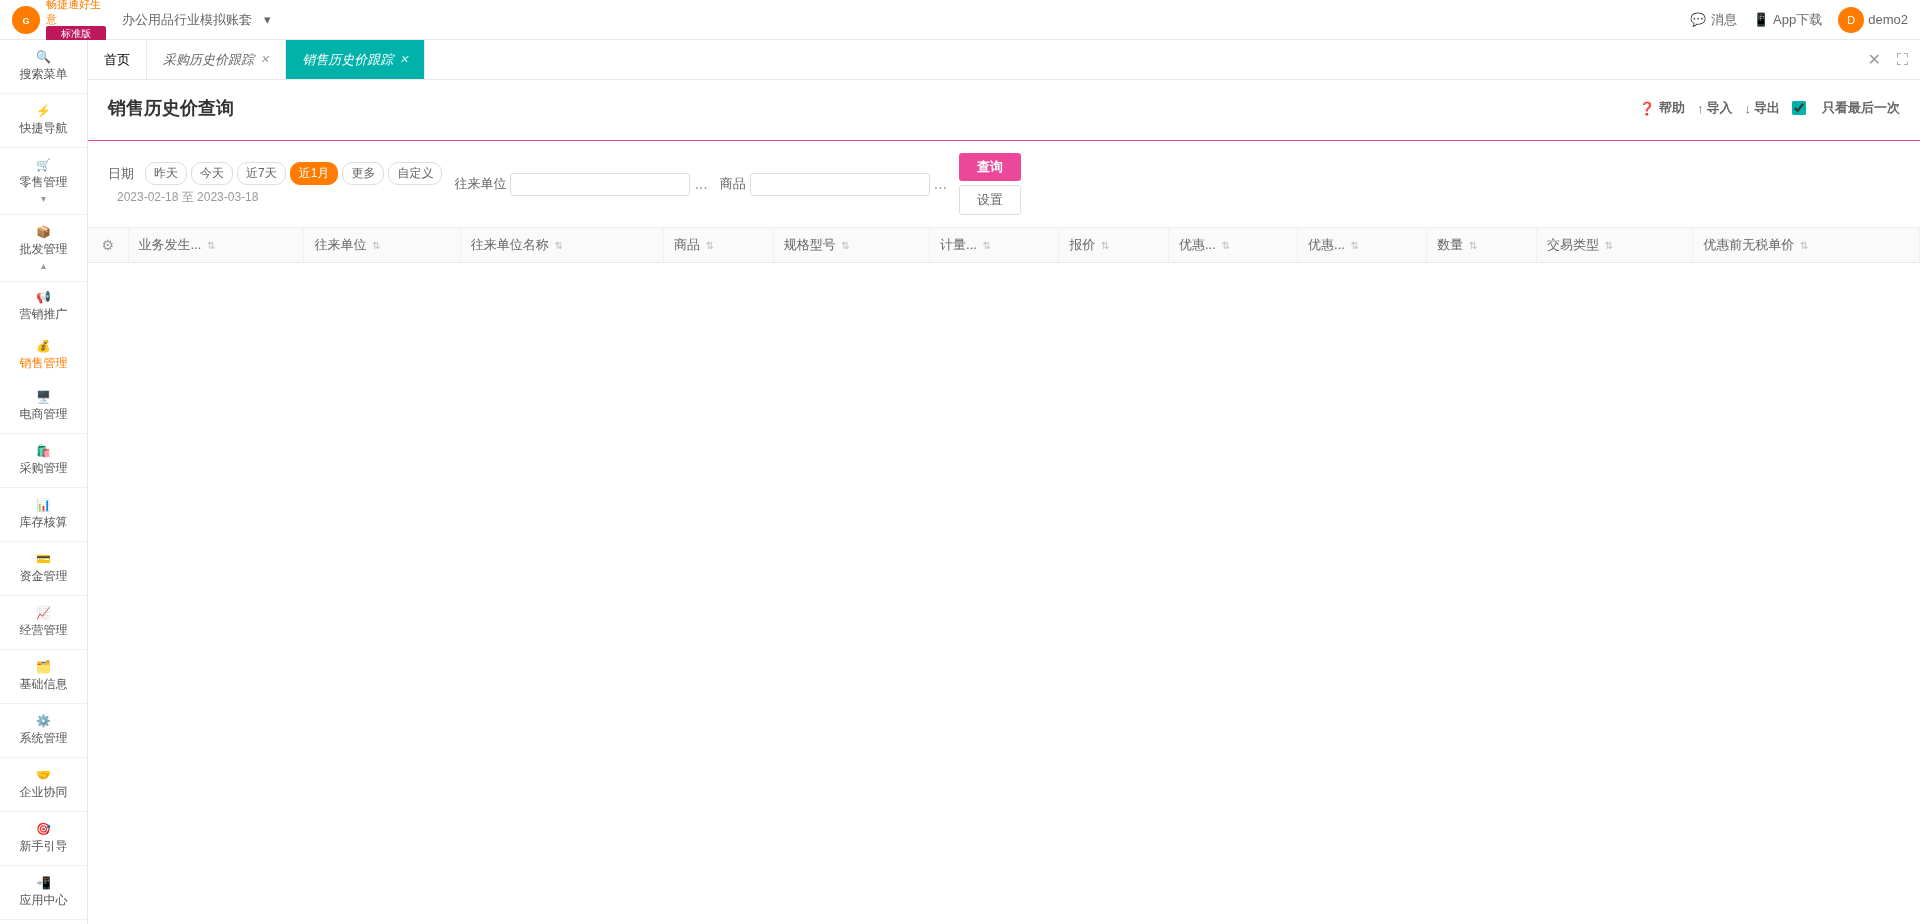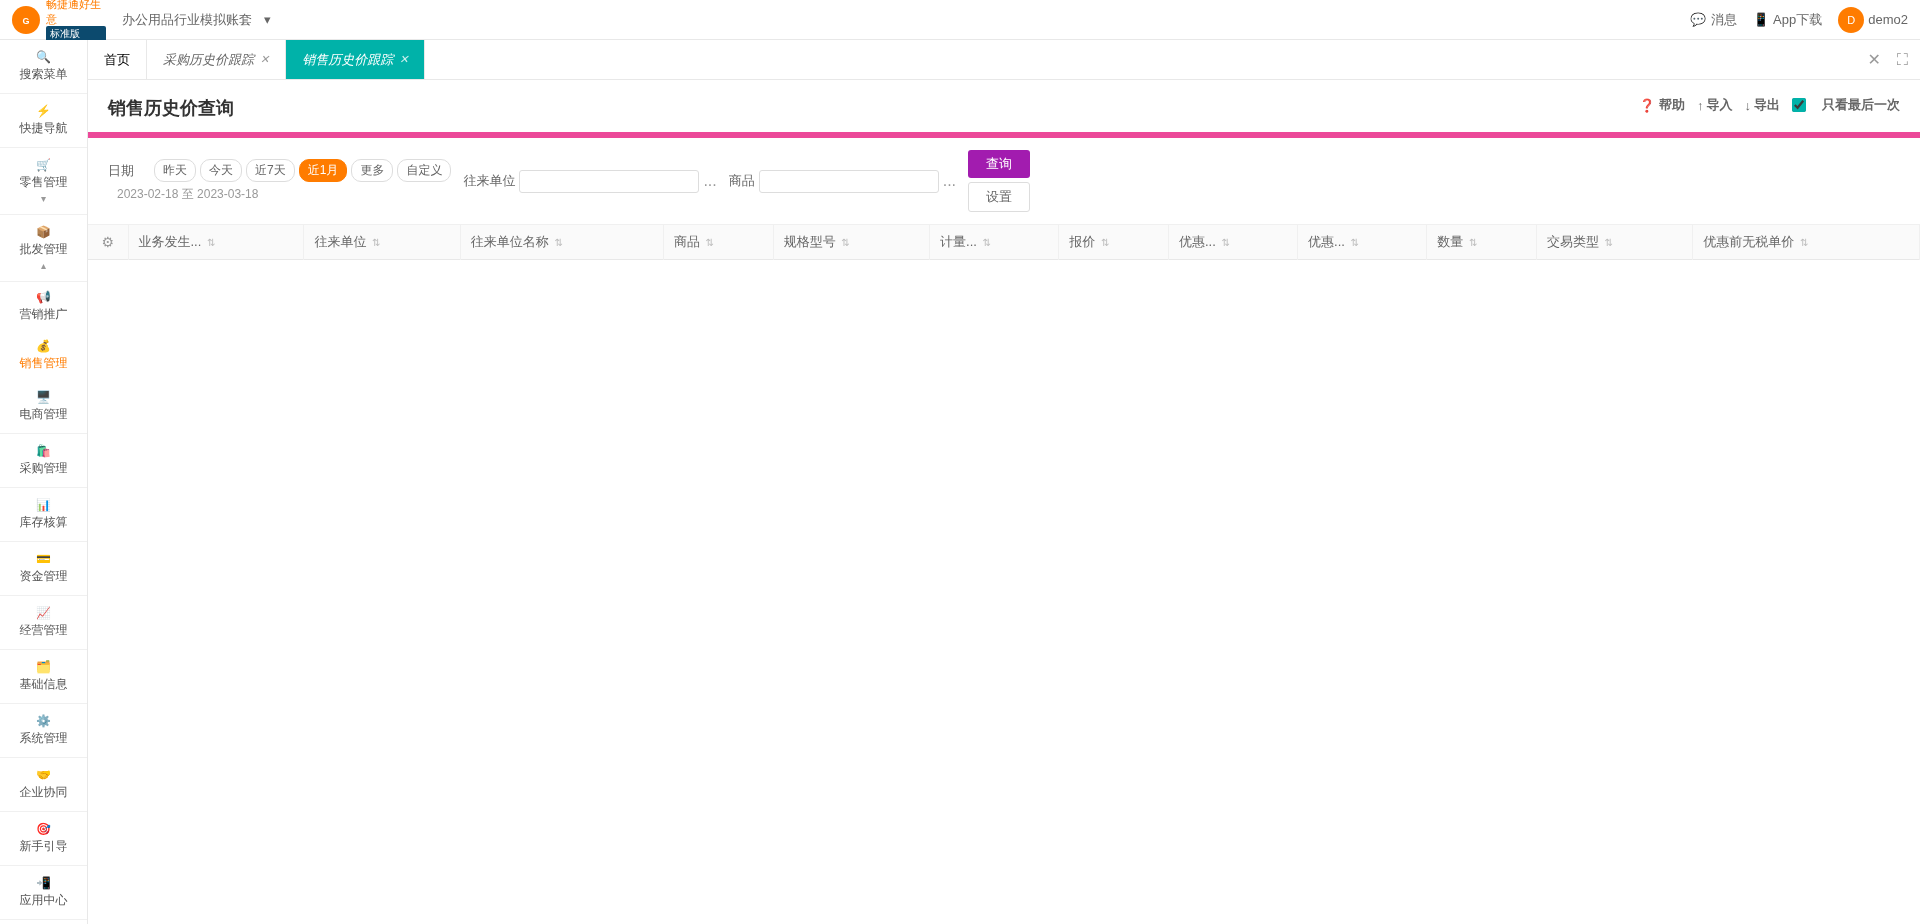--- a/index.html
+++ b/index.html
@@ -38,25 +38,26 @@
       font-size: 12px;
       font-weight: bold;
     }
     .logo-text {
       font-size: 11px;
       color: #ff7c00;
       line-height: 1.3;
       max-width: 60px;
     }
     .label-tag {
-      background: #0c4a6e;
+      background: #be185d;
       color: white;
       font-size: 10px;
       padding: 1px 4px;
       border-radius: 2px;
+      text-align: center;
     }
     .workspace-selector {
       display: flex;
       align-items: center;
       gap: 12px;
       color: #666;
       font-size: 13px;
       cursor: pointer;
       padding: 4px 8px;
     }
@@ -202,27 +203,27 @@
 
     
     .page-content {
       flex: 1;
       overflow: auto;
       padding: 0;
       background: #fff;
     }
 
     .page-header {
-      padding: 16px 20px 12px;
+      padding: 16px 20px 20px;
       font-size: 18px;
       font-weight: bold;
       color: #333;
-      border-bottom: 6px solid #ec4899;
-      display: flex;
-      align-items: flex-start;
+      border-bottom: 1px solid #ec4899;
+      display: flex;
+      align-items: center;
       justify-content: space-between;
     }
     .page-header-actions {
       display: flex;
       align-items: center;
       gap: 12px;
       font-size: 13px;
       color: #666;
     }
     .page-header-actions span {
@@ -249,21 +250,21 @@
       background: #fff;
       border-bottom: 1px solid #f0f0f0;
       display: flex;
       flex-wrap: wrap;
       gap: 12px;
       align-items: center;
     }
     .filter-row {
       display: flex;
       align-items: center;
-      gap: 20px;
+      gap: 11px;
       flex-wrap: wrap;
     }
     .filter-label {
       font-size: 13px;
       color: #666;
       white-space: nowrap;
     }
     .date-options {
       display: flex;
       align-items: center;
@@ -301,27 +302,28 @@
       width: 200px;
       outline: none;
       color: #999;
     }
     .filter-dots {
       color: #999;
       font-size: 16px;
       cursor: pointer;
     }
     .search-btn {
-      background: #a21caf;
+      background: #ec4899;
       color: white;
       border: none;
       padding: 5px 18px;
       border-radius: 3px;
       font-size: 13px;
       cursor: pointer;
+      font-weight: bold;
     }
     .settings-btn {
       background: #fff;
       color: #666;
       border: 1px solid #ddd;
       padding: 5px 12px;
       border-radius: 3px;
       font-size: 13px;
       cursor: pointer;
     }

